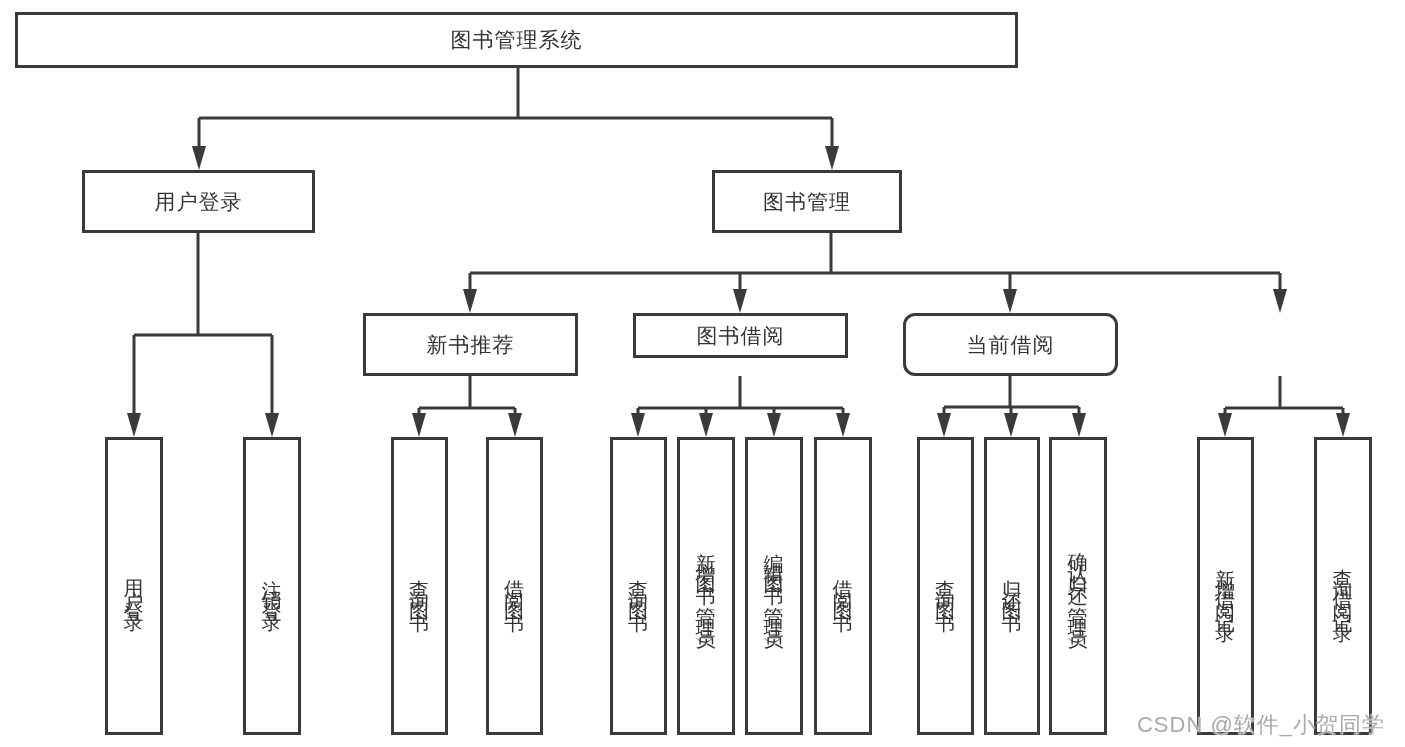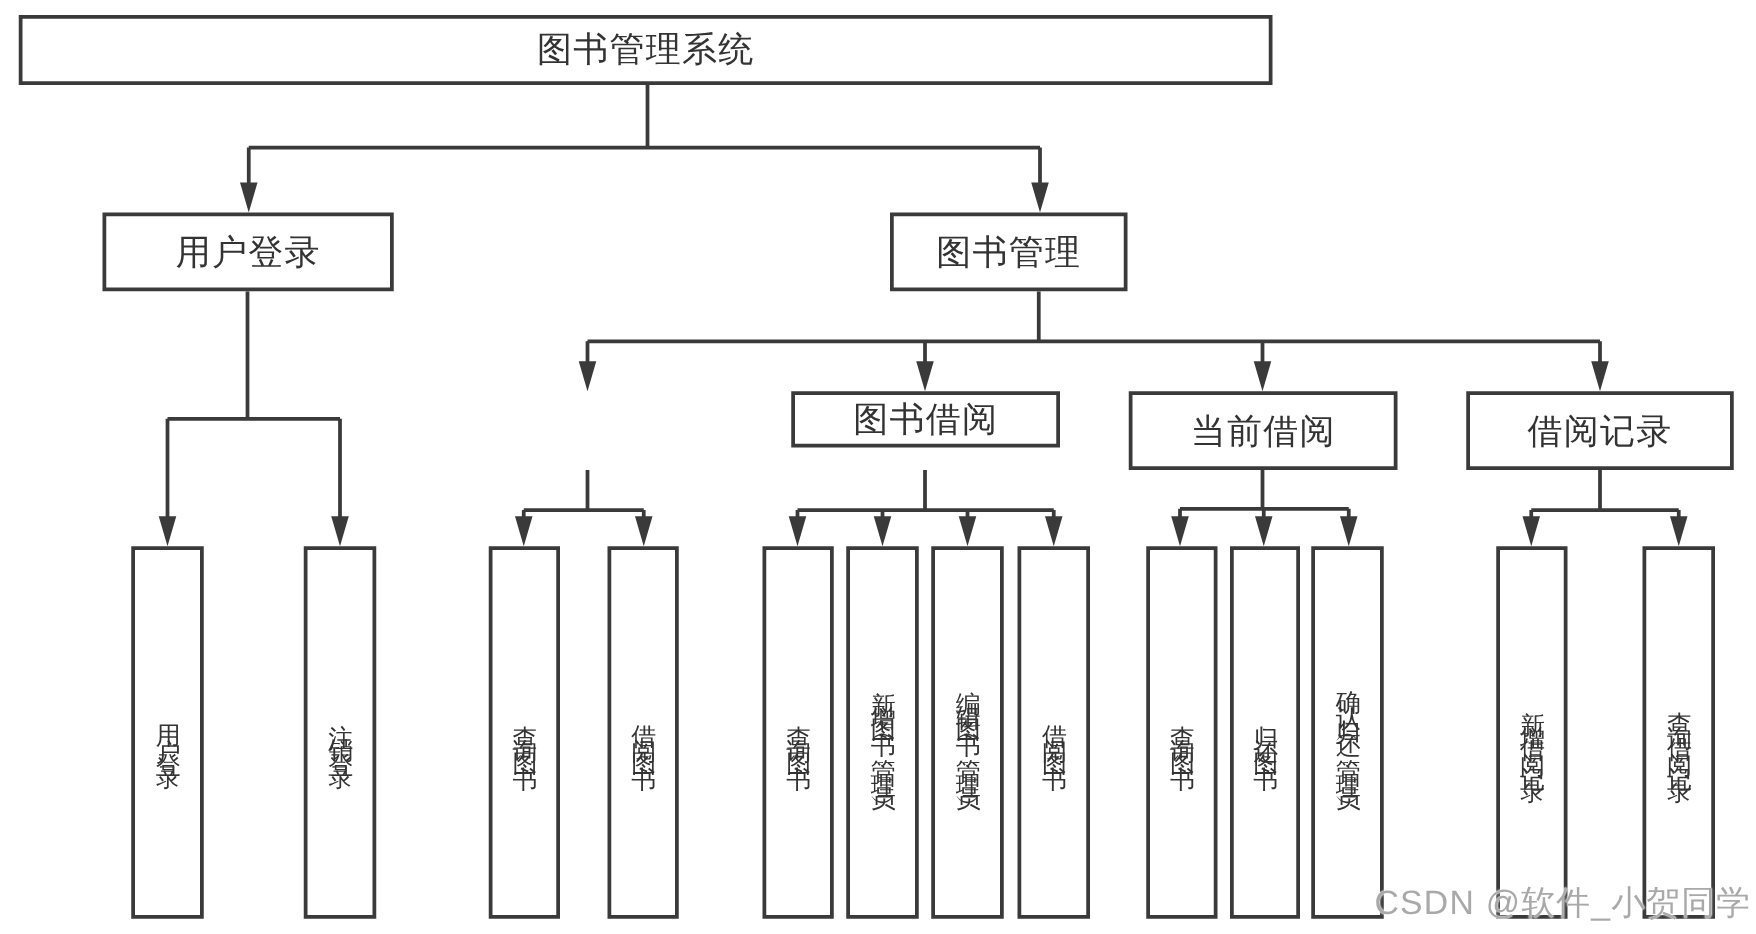--- a/index.html
+++ b/index.html
@@ -31,36 +31,36 @@
   .node {
     position: absolute;
     background: #ffffff;
     border: 3px solid var(--line);
     display: flex;
     align-items: center;
     justify-content: center;
     color: var(--text);
   }
 
-  .hbox { font-size: 28px; letter-spacing: 1px; }
+  .hbox { font-size: 21px; letter-spacing: 1px; }
 
   .vbox { font-size: 20px; }
   .vbox .vtext {
     writing-mode: vertical-rl;
     text-orientation: mixed;
     letter-spacing: 11px;
     line-height: 1;
     white-space: nowrap;
   }
 
   .watermark {
     position: absolute;
-    right: 4px;
+    right: 20px;
     bottom: 7px;
-    font-size: 27px;
+    font-size: 22px;
     color: var(--wm);
     text-shadow: 0 0 2px #ffffff, 0 0 1px #ffffff;
     z-index: 5;
     letter-spacing: 1px;
   }
 </style>
 </head>
 <body>
 
 <div class="canvas">
@@ -106,23 +106,23 @@
       <polygon points="1225,437 1218,413 1232,413"></polygon>
       <polygon points="1343,437 1336,413 1350,413"></polygon>
     </g>
   </svg>
 
   <div class="node hbox" style="left:15px; top:12px; width:1003px; height:56px;">图书管理系统</div>
 
   <div class="node hbox" style="left:82px; top:170px; width:233px; height:63px;">用户登录</div>
   <div class="node hbox" style="left:712px; top:170px; width:190px; height:63px;">图书管理</div>
 
+  <div class="node hbox" style="left:363px; top:313px; width:215px; height:63px;">新书推荐</div>
   <div class="node hbox" style="left:633px; top:313px; width:215px; height:45px;">图书借阅</div>
-  <div class="node hbox" style="left:903px; top:313px; width:215px; height:63px;">当前借阅</div>
-  <div class="node hbox" style="left:1173px; top:313px; width:214px; height:63px;">借阅记录</div>
+  <div class="node hbox" style="left:903px; top:313px; width:215px; height:63px;border-radius:12px;">当前借阅</div>
 
   <div class="node vbox" style="left:105px; top:437px; width:58px; height:298px;">
     <span class="vtext">用户登录</span>
   </div>
   <div class="node vbox" style="left:243px; top:437px; width:58px; height:298px;">
     <span class="vtext">注销登录</span>
   </div>
 
   <div class="node vbox" style="left:391px; top:437px; width:57px; height:298px;">
     <span class="vtext">查询图书</span>

